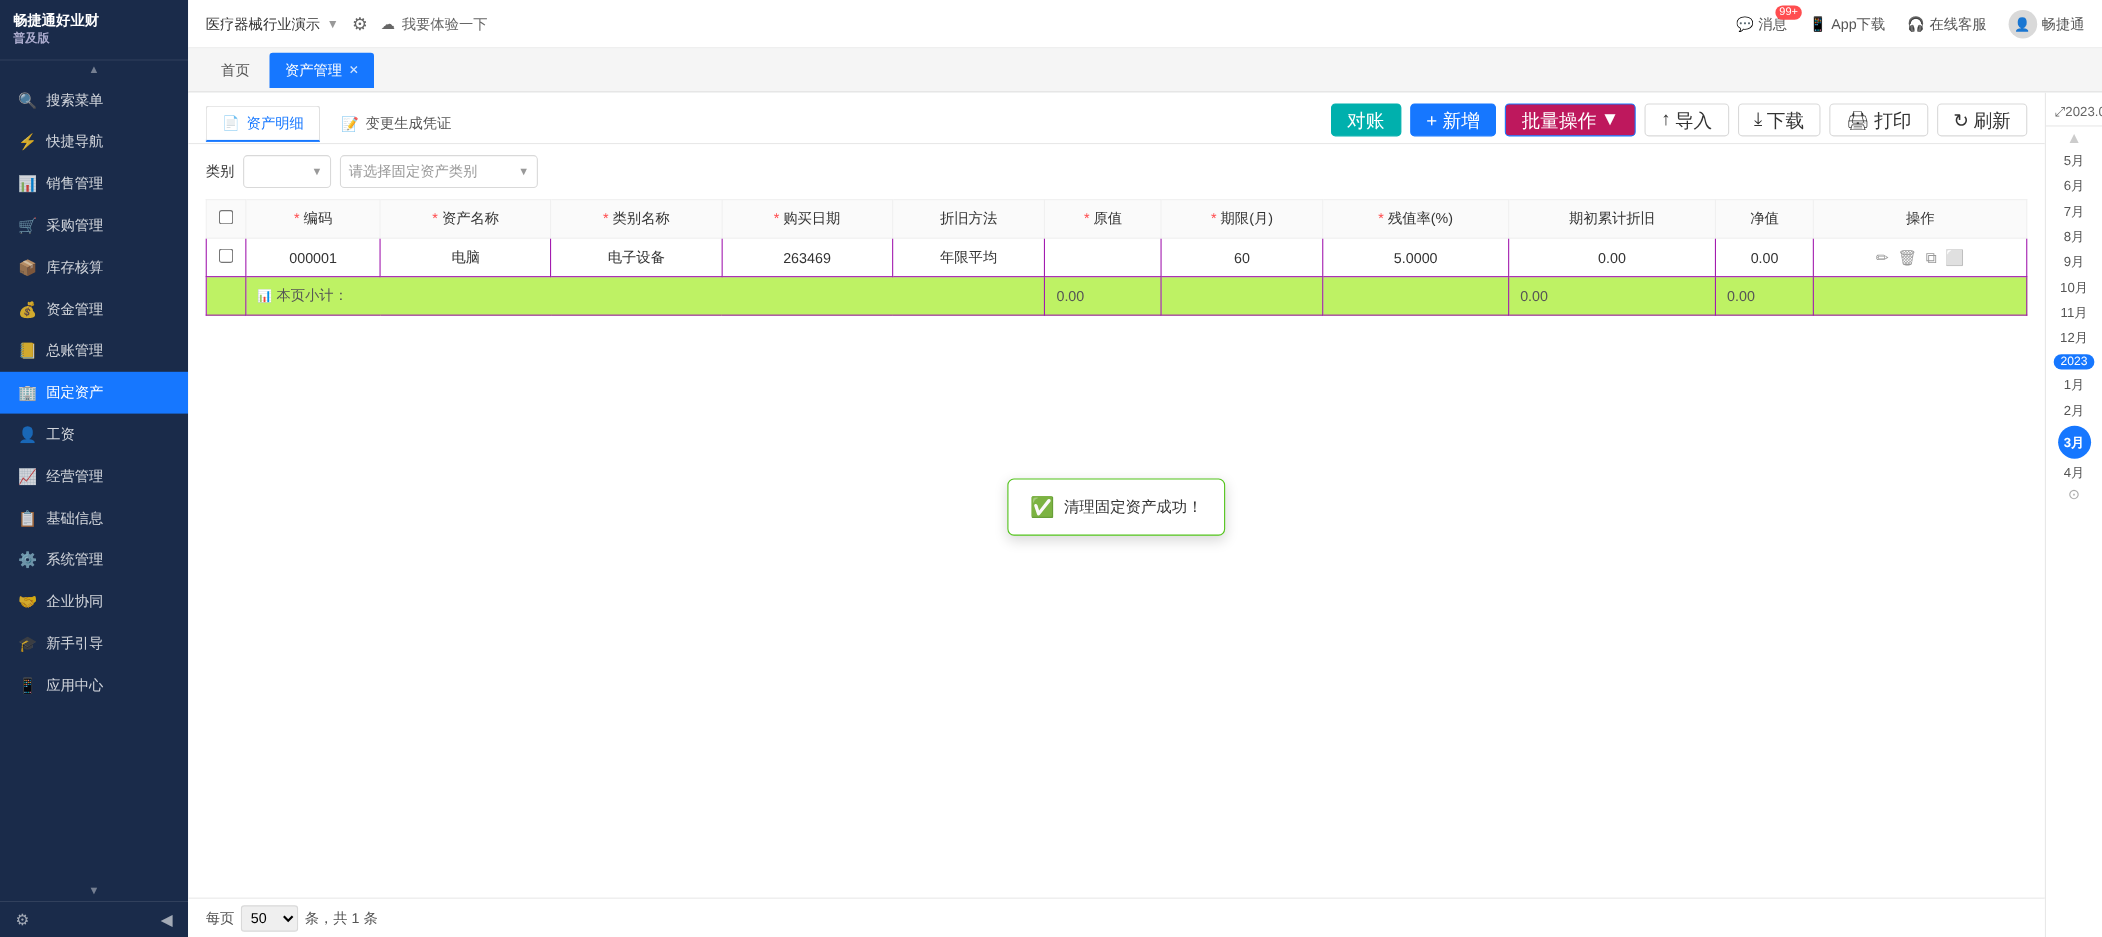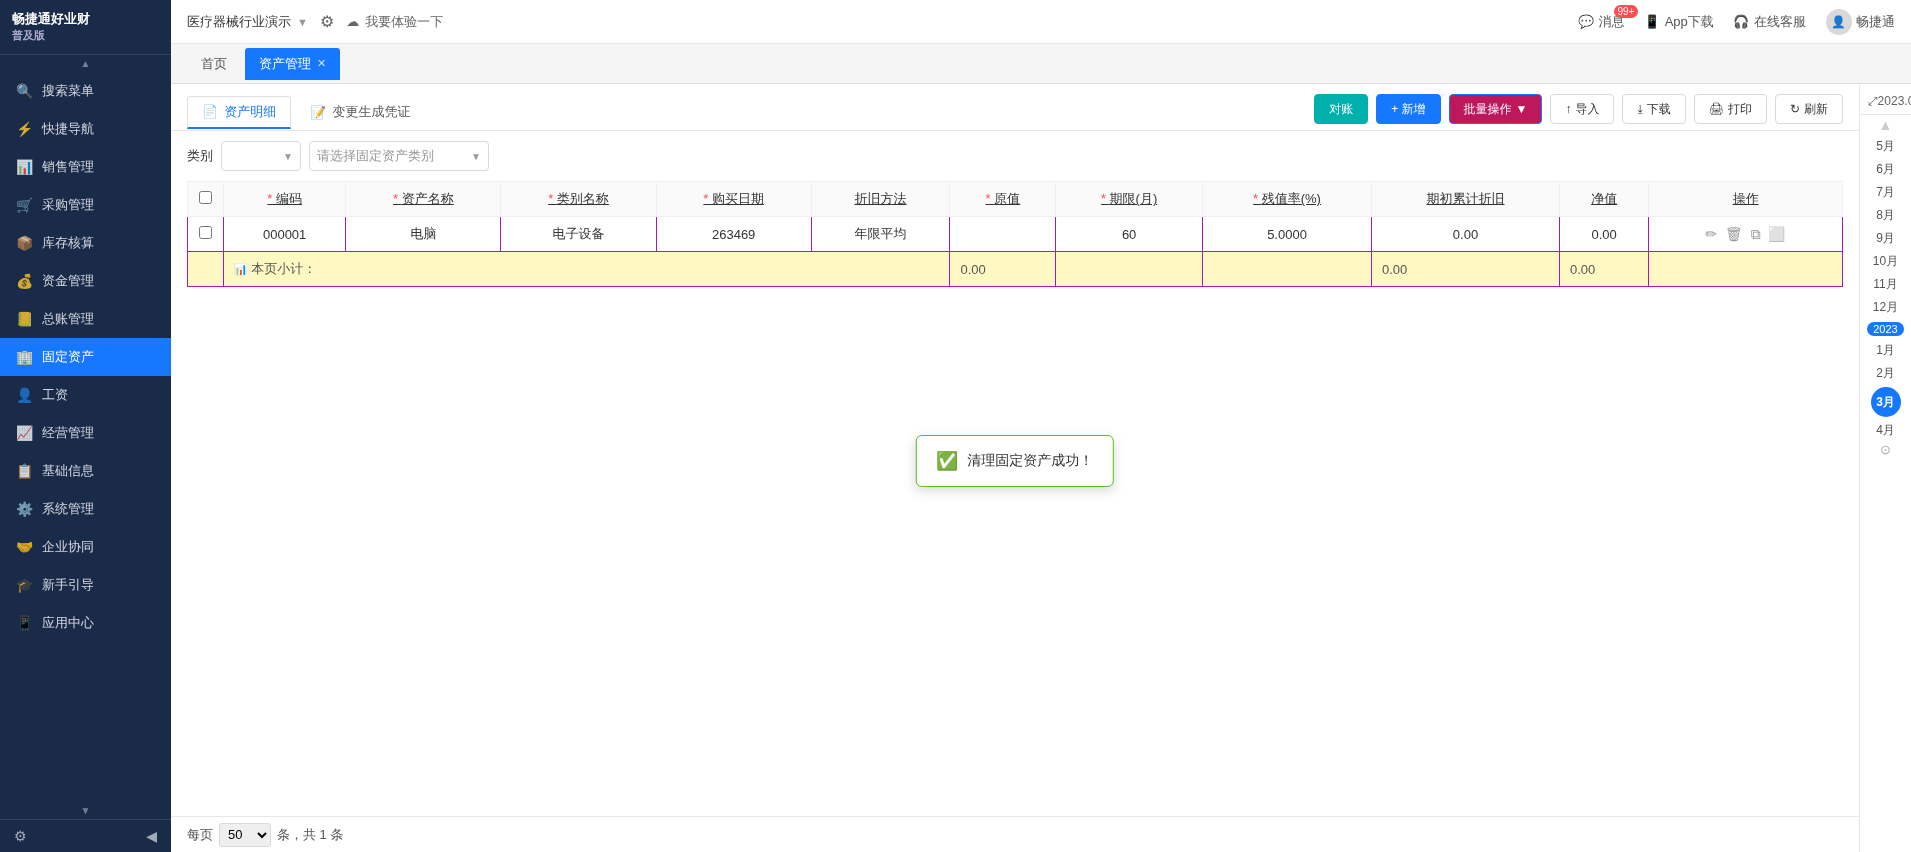--- a/index.html
+++ b/index.html
@@ -211,21 +211,21 @@
       padding: 10px 16px;
       gap: 8px;
       flex-shrink: 0;
     }
     .btn {
       height: 30px;
       padding: 0 14px;
       border: 1px solid #d9d9d9;
       border-radius: 4px;
       background: #fff;
-      font-size: 12px;
+      font-size: 17px;
       cursor: pointer;
       display: flex;
       align-items: center;
       gap: 4px;
       color: #333;
     }
     .btn.primary { background: #1677ff; color: #fff; border-color: #1677ff; }
     .btn.teal { background: #00b0ad; color: #fff; border-color: #00b0ad; }
     .filter-label { font-size: 13px; color: #333; }
     .filter-select {
@@ -288,34 +288,33 @@
       font-size: 13px;
     }
     .data-table th {
       background: #fafafa;
       border: 1px solid #f0f0f0;
       padding: 8px 10px;
       text-align: center;
       font-weight: 500;
       color: #333;
       white-space: nowrap;
-      text-decoration: underline;
     }
     .data-table td {
       border: 1px solid #a21caf;
       padding: 8px 10px;
       text-align: center;
       color: #333;
       white-space: nowrap;
     }
     .required::before { content: '* '; color: #ff4d4f; }
     .checkbox-cell { width: 36px; }
     .action-icons { display: flex; gap: 8px; justify-content: center; }
     .action-icon { color: #999; cursor: pointer; font-size: 14px; }
-    .subtotal-row td { background: #fef9c3; color: #555; text-align: left; }
+    .subtotal-row td { background: #bef264; color: #555; text-align: left; }
 
     
     .toast {
       position: absolute;
       left: 50%;
       transform: translateX(-50%);
       top: 50%;
       background: #fff;
       border: 1px solid #52c41a;
       border-radius: 6px;

